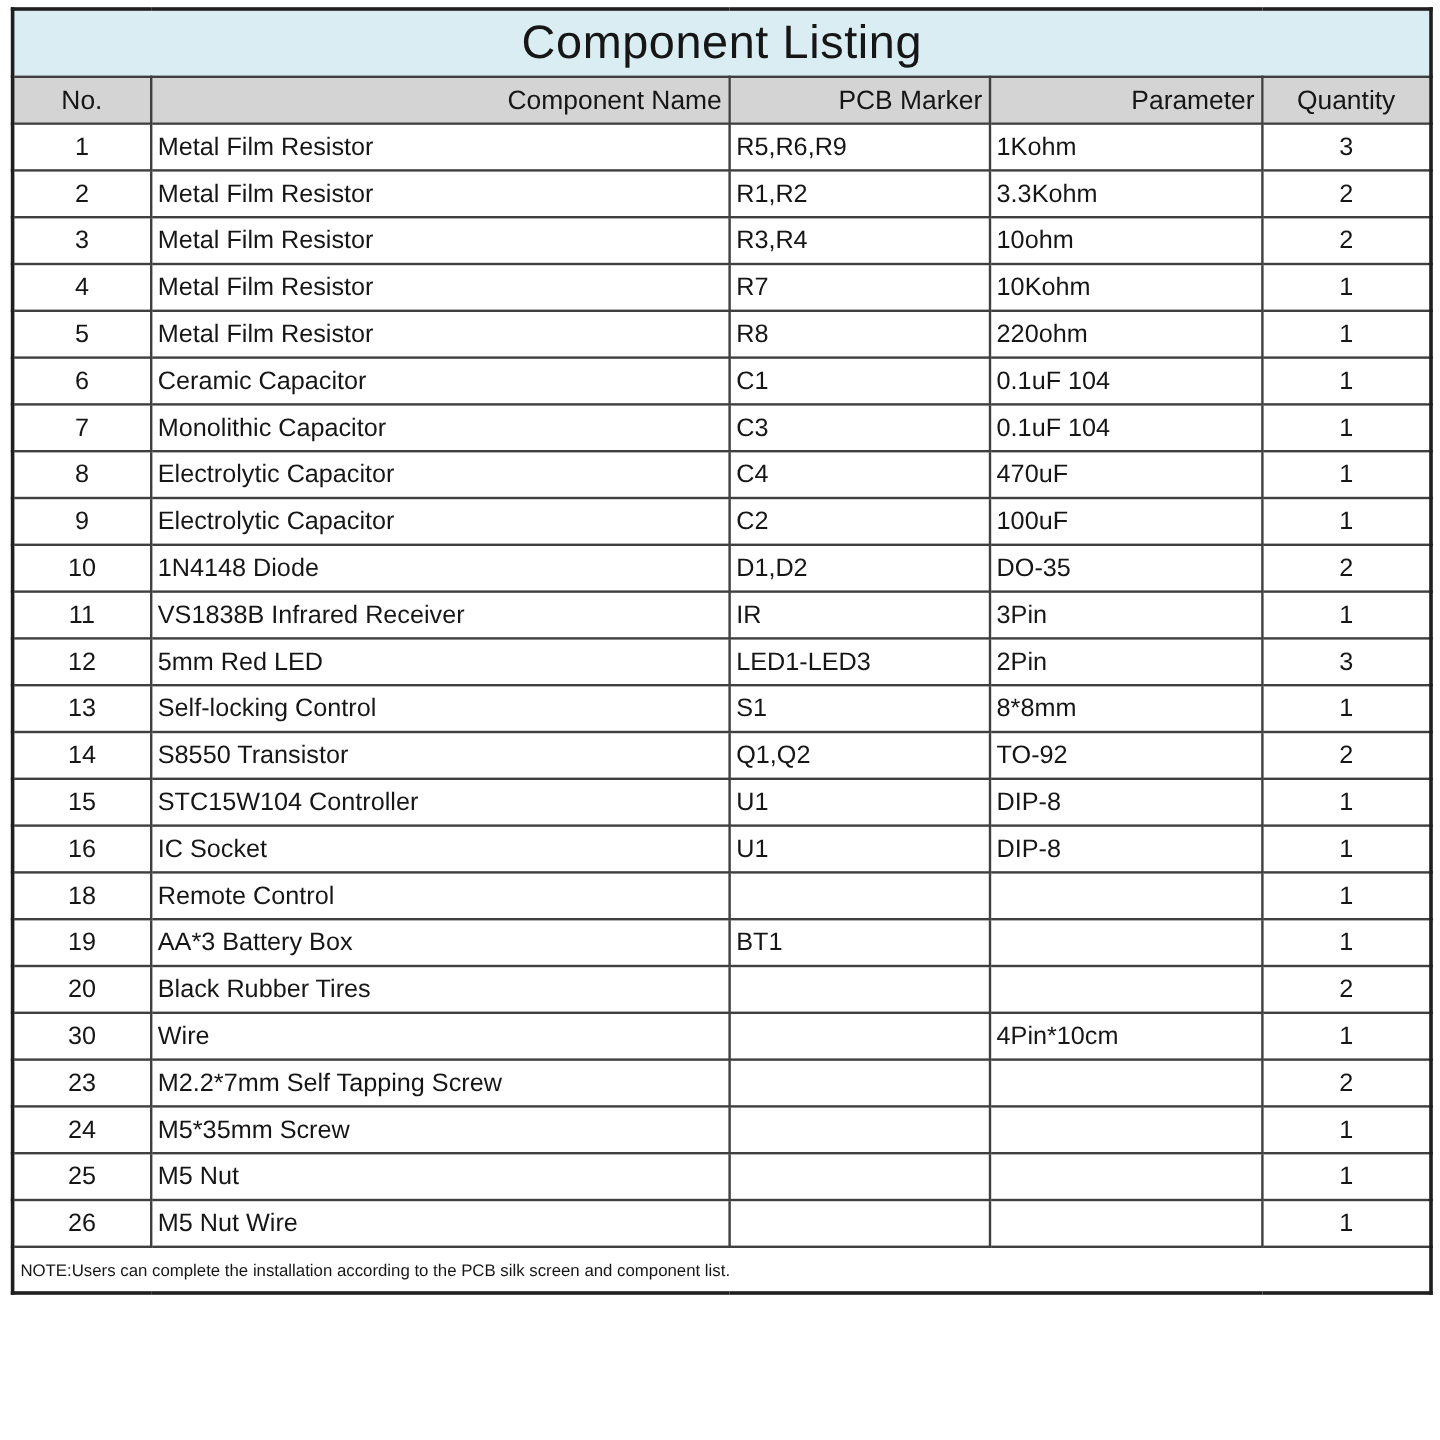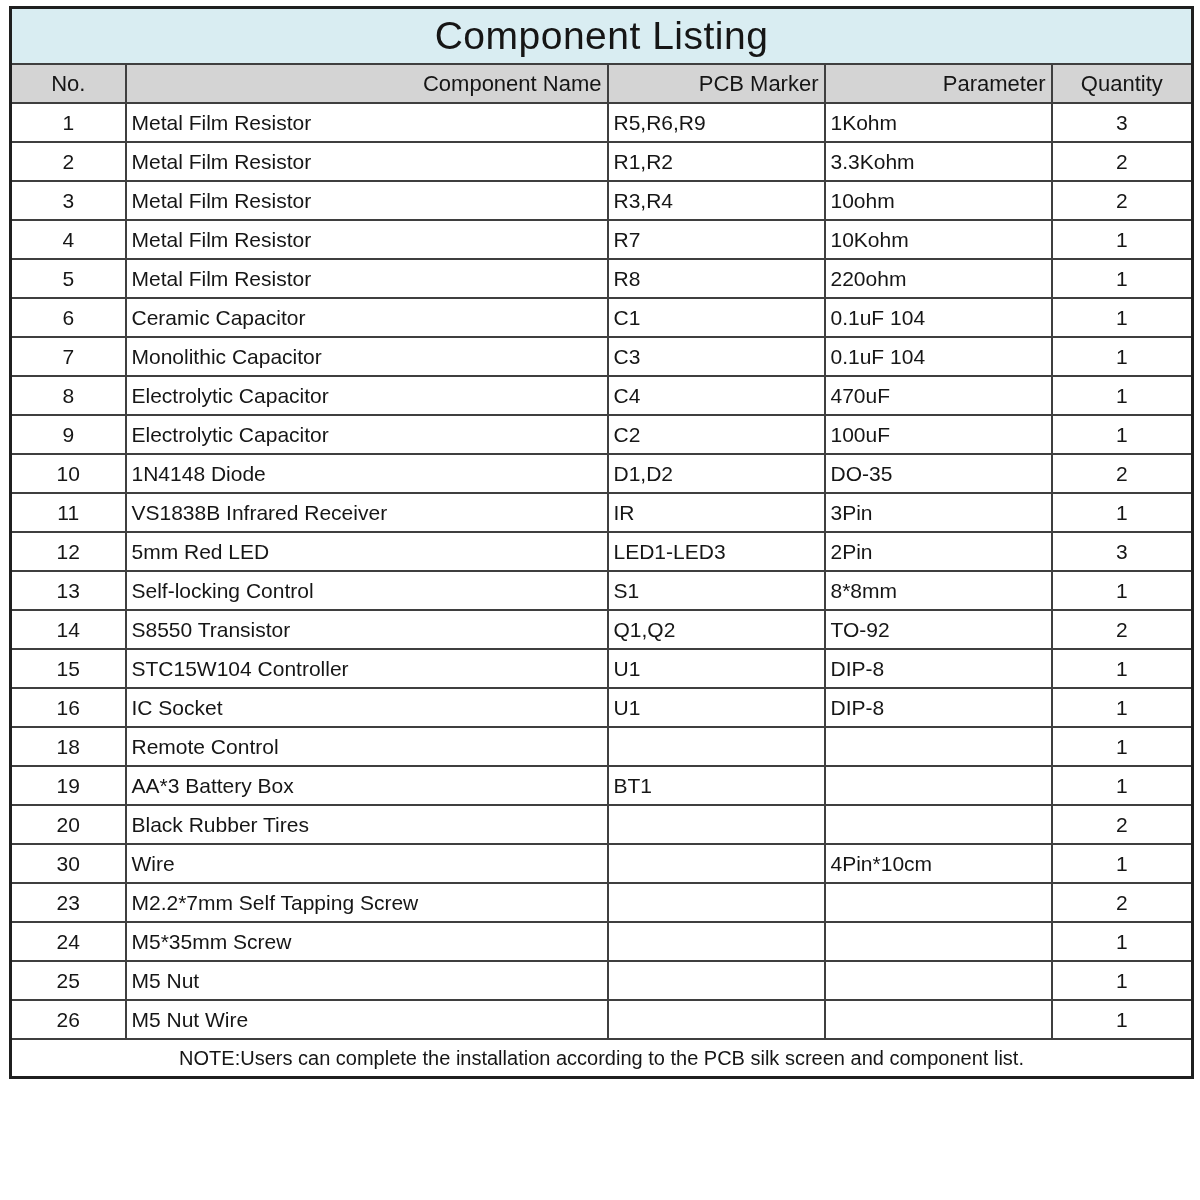--- a/index.html
+++ b/index.html
@@ -53,22 +53,21 @@
     height:37px;
     font-size:22px;
     text-align:right;
   }
   tr.header-row th.center{ text-align:center;margin-top:36px; }
   tbody tr{ height:39px; background:#ffffff; }
   td.center{ text-align:center; }
   td.left{ text-align:left; }
   tr.note-row td{
     height:36px;
-    text-align:center;
-    font-size:20px;
+    font-size:14px;
   }
 </style>
 </head>
 <body>
 
 <div class="sheet">
   <table class="listing">
     <colgroup>
       <col style="width:115px">
       <col style="width:482px">

